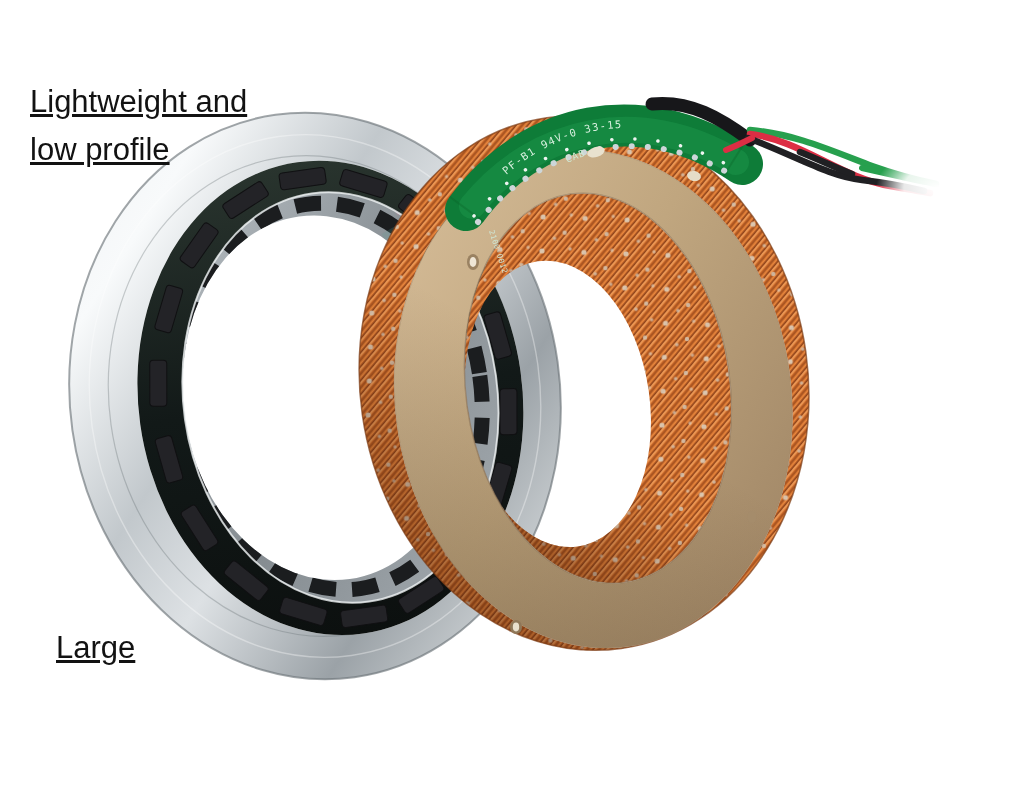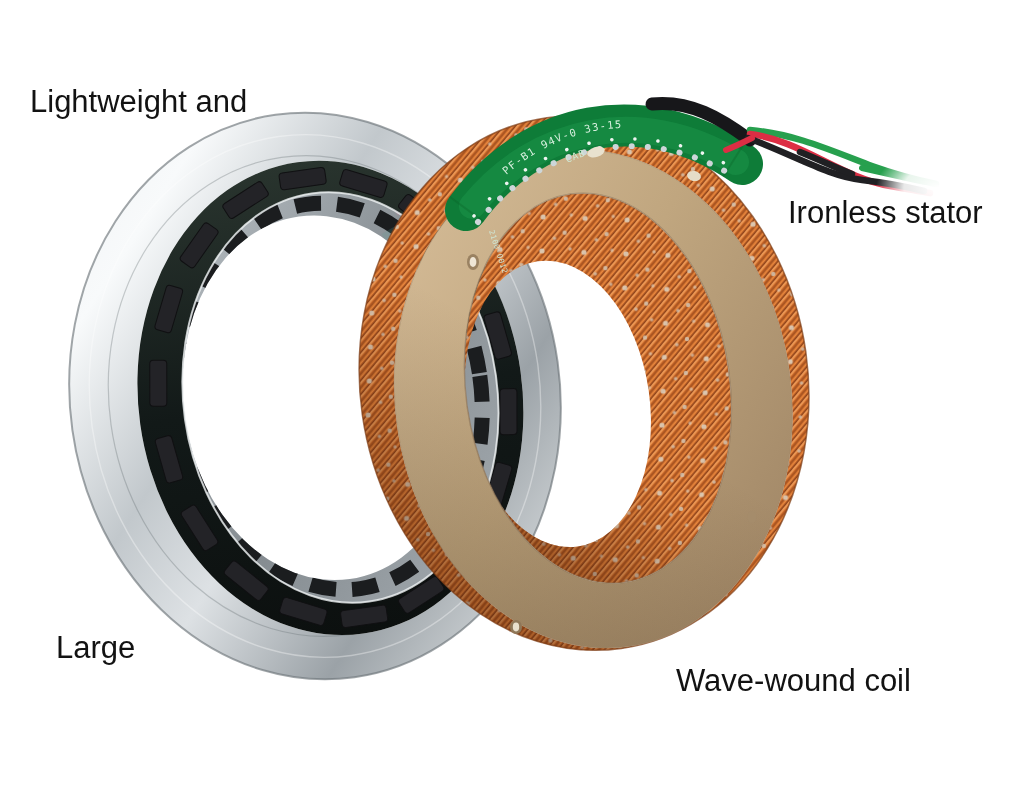--- a/index.html
+++ b/index.html
@@ -1,20 +1,20 @@
 <!DOCTYPE html>
 <html><head>
 <meta charset="utf-8">
 <style>
   html,body{margin:0;padding:0;background:#ffffff;}
   .stage{position:relative;width:1024px;height:791px;background:#ffffff;overflow:hidden;
          font-family:"Liberation Sans", sans-serif;}
   .stage svg{position:absolute;left:0;top:0;}
   .label{position:absolute;color:#121212;font-size:31px;line-height:48px;font-weight:500;
-         letter-spacing:0px;white-space:nowrap;}
+         letter-spacing:0px;white-space:nowrap;text-decoration:underline;}
   .label span{display:block;}
   #label-top-left{left:30px;top:78px;}
   #label-right{left:788px;top:196px;line-height:34px;}
   #label-bottom-left{left:56px;top:624px;text-align:center;}
   #label-bottom-right{left:676px;top:664px;line-height:34px;}
 </style>
 </head>
 <body>
 
 <div class="stage">
@@ -195,23 +195,18 @@
     <path d="M 748,138 C 796,156 828,176 862,180 C 888,183 912,188 924,191" stroke="#202023" stroke-width="6.5"></path>
     <path d="M 800,152 C 820,160 836,168 852,174" stroke="#202023" stroke-width="6.5"></path>
     <path d="M 862,168 C 884,173 906,178 926,182" stroke="#27a04e" stroke-width="6"></path>
     <path d="M 726,150 C 736,146 744,142 752,138" stroke="#dc2e44" stroke-width="6"></path>
   </g>
   <ellipse cx="938" cy="188" rx="62" ry="40" fill="url(#fadeWhite)"></ellipse>
 </svg>
 
   <div class="label" id="label-top-left">
     <span>Lightweight and</span>
-  </div>
-  <div class="label" id="label-right">
-    <span>Ironless stator</span>
+    <span>low profile</span>
   </div>
   <div class="label" id="label-bottom-left">
     <span>Large</span>
   </div>
-  <div class="label" id="label-bottom-right">
-    <span>Wave-wound coil</span>
-  </div>
 </div>
 
 </body></html>

